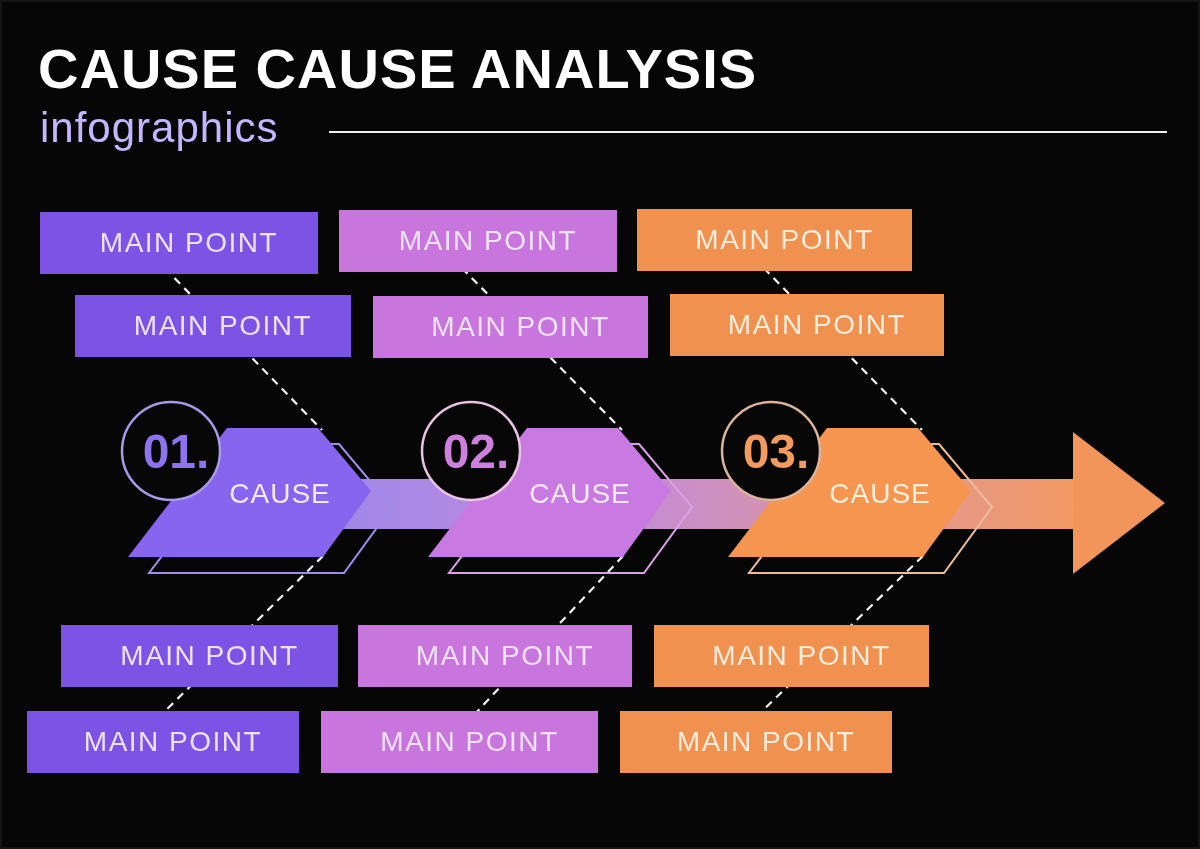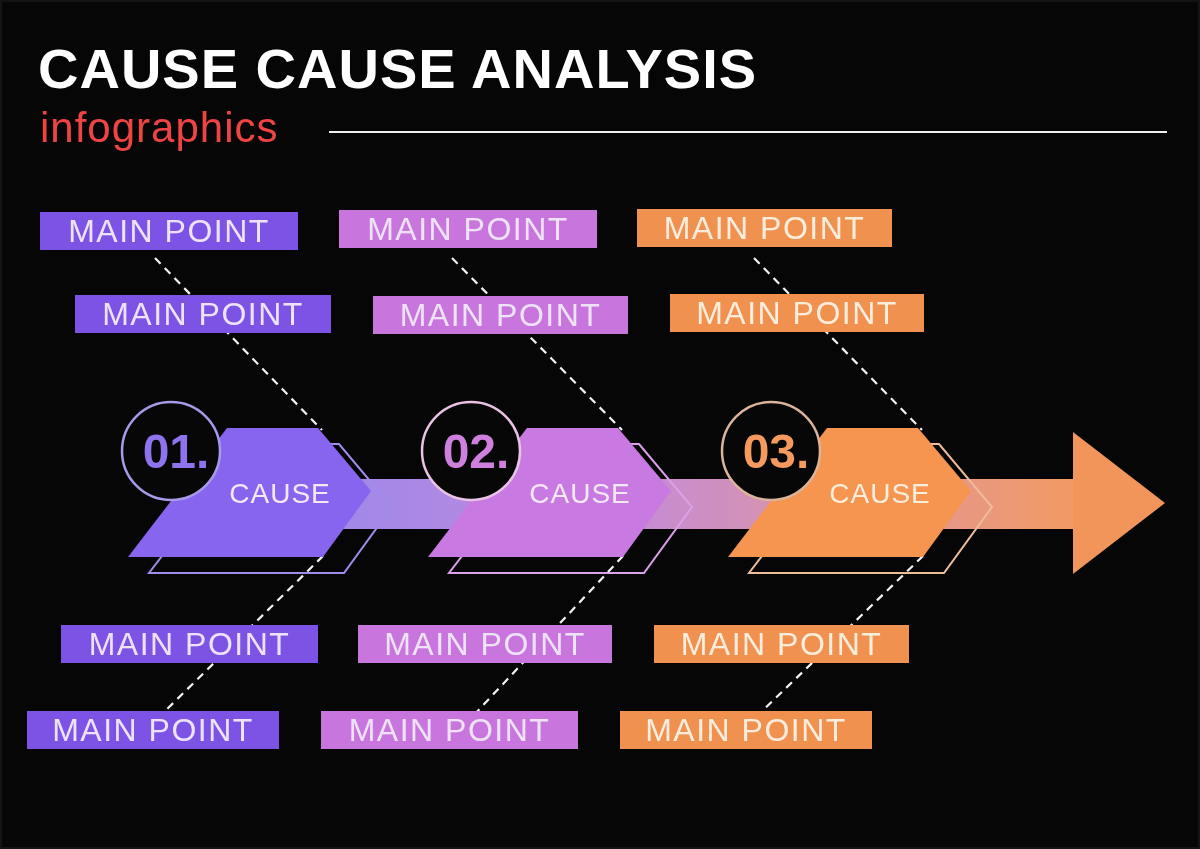--- a/index.html
+++ b/index.html
@@ -12,35 +12,36 @@
     box-shadow:inset 0 0 0 2px #141414;
   }
   
   .title{
     position:absolute;left:38px;top:36px;
     font-size:56px;font-weight:bold;color:#ffffff;
     letter-spacing:1px;white-space:nowrap;
   }
   .subtitle{
     position:absolute;left:40px;top:104px;
-    font-size:42px;font-weight:normal;color:#ef4444;
+    font-size:42px;font-weight:normal;color:#c4b5fd;
     letter-spacing:1px;white-space:nowrap;
   }
   .rule{
     position:absolute;left:329px;top:131px;
     width:838px;height:2px;background:#efefef;
   }
   
   .diagram{position:absolute;left:0;top:0;width:1200px;height:849px;}
   
   .mp{
-    position:absolute;height:38px;
+    position:absolute;height:62px;
     display:flex;align-items:center;justify-content:center;
-    font-size:32px;letter-spacing:1.5px;color:#eee2f6;
+    font-size:28px;letter-spacing:1.5px;color:#eee2f6;
     white-space:nowrap;
+    padding-left:20px;
   }
   .mp.purple{background:#7d53e6;}
   .mp.violet{background:#c876dd;}
   .mp.orange{background:#f0914f;color:#f9eedd;}
   
   .t1a{left:40px; top:212px;width:258px;}
   .t1b{left:339px;top:210px;width:258px;}
   .t1c{left:637px;top:209px;width:255px;}
   .t2a{left:75px; top:295px;width:256px;}
   .t2b{left:373px;top:296px;width:255px;}

